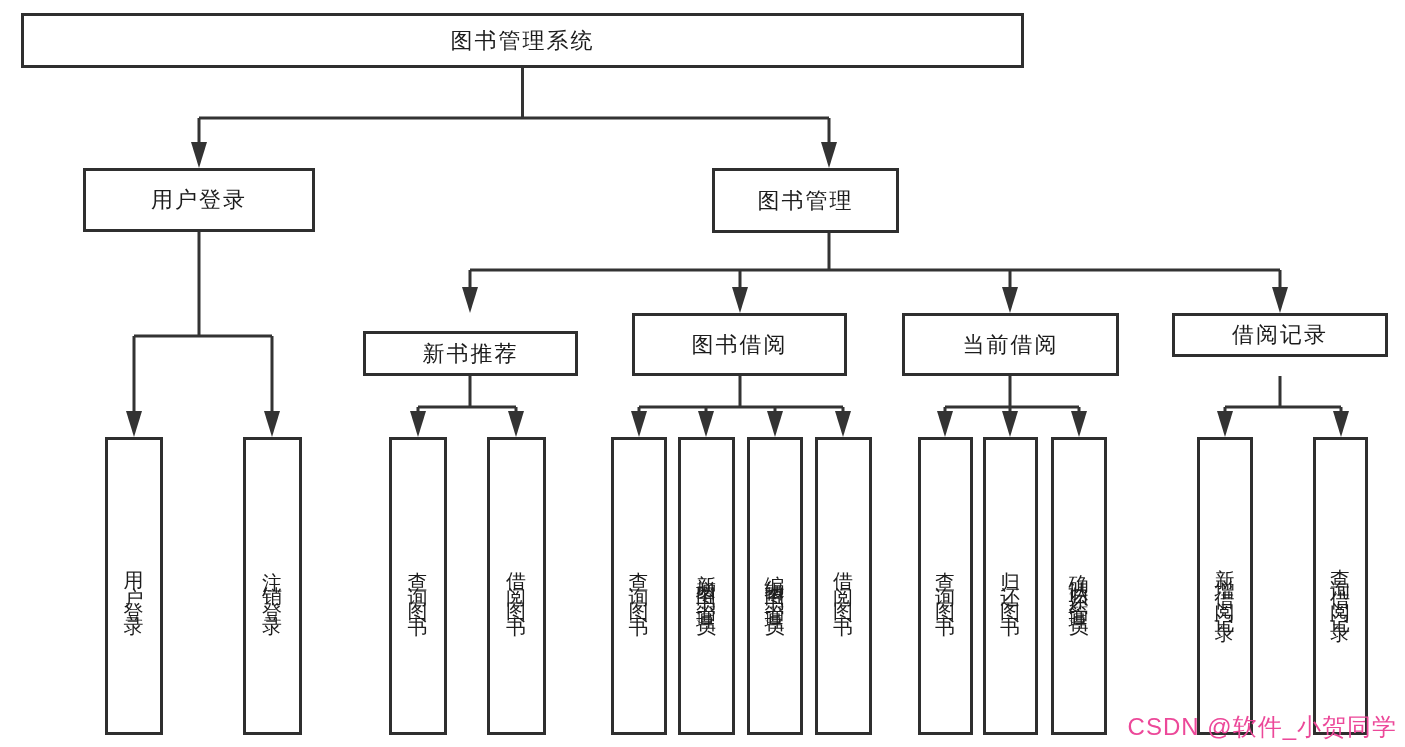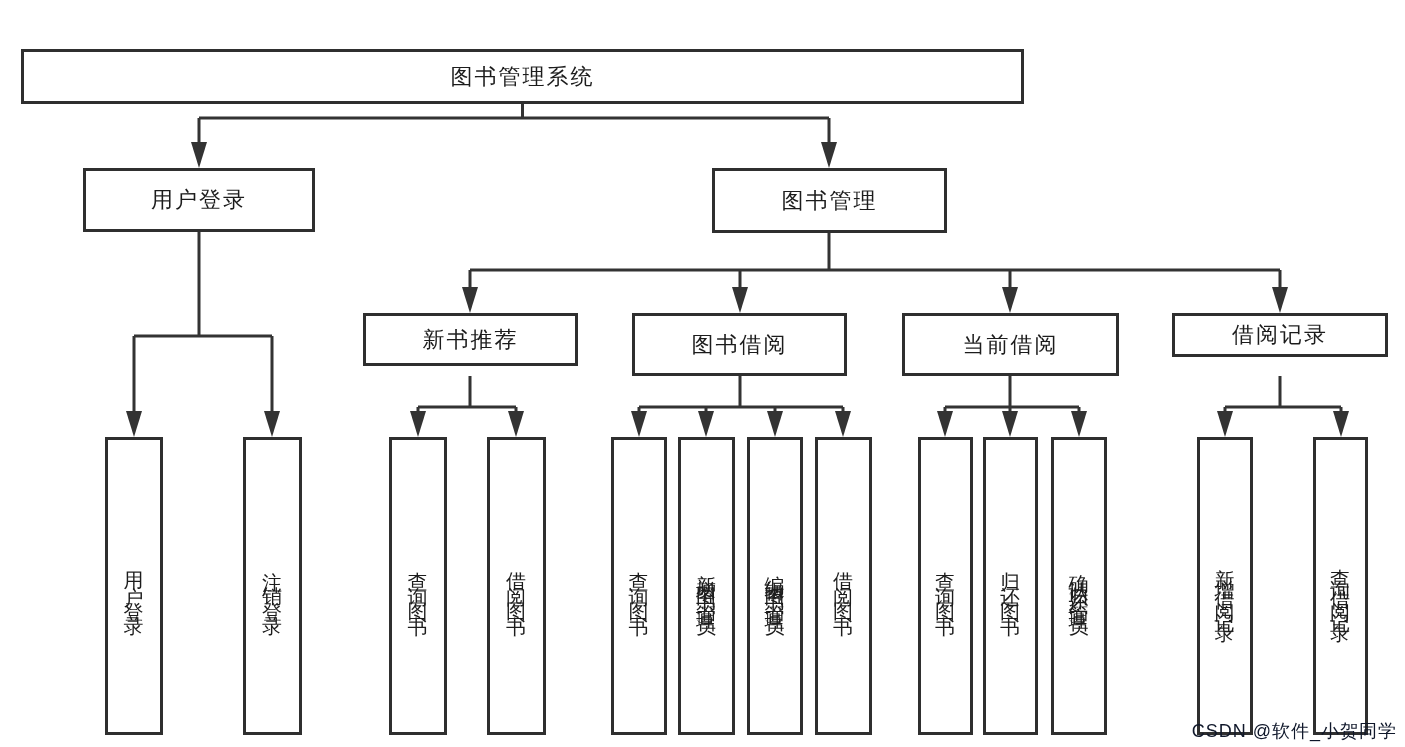--- a/index.html
+++ b/index.html
@@ -33,37 +33,37 @@
     position: absolute;
     box-sizing: border-box;
     border: 3px solid #2f2f2f;
     background: #ffffff;
     display: flex;
     align-items: center;
     justify-content: center;
     color: #1c1c1c;
   }
   .h-node { font-size: 22px; letter-spacing: 2px; white-space: nowrap; }
-  .root-node { font-size: 22px; letter-spacing: 2px; margin-top: 36px; }
+  .root-node { font-size: 22px; letter-spacing: 2px; }
   .v-node { font-size: 20px; }
   .v-node .vtext {
     writing-mode: vertical-rl;
     text-orientation: mixed;
     white-space: nowrap;
     line-height: 1;
   }
   .ls-a .vtext { letter-spacing: 15px; } 
   .ls-b .vtext { letter-spacing: 11px; } 
   .ls-c .vtext { letter-spacing: 6px; }  
   .watermark {
     position: absolute;
     right: 8px;
     bottom: 4px;
-    font-size: 18px;
-    color: #0f172a;
+    font-size: 24px;
+    color: #ec4899;
     letter-spacing: 1px;
     white-space: nowrap;
     text-align: center;
   }
 </style>
 </head>
 <body>
 
 <div class="canvas">
 
@@ -110,25 +110,25 @@
     </g>
   </svg>
 
   <div class="node root-node" style="left:21px; top:13px; width:1003px; height:55px;">
     <span>图书管理系统</span>
   </div>
 
   <div class="node h-node" style="left:83px; top:168px; width:232px; height:64px;">
     <span>用户登录</span>
   </div>
-  <div class="node h-node" style="left:712px; top:168px; width:235px; height:65px;">
+  <div class="node h-node" style="left:712px; top:168px; width:187px; height:65px;">
     <span>图书管理</span>
   </div>
 
-  <div class="node h-node" style="left:363px; top:313px; width:215px; height:53px;font-family:Liberation Mono, monospace;">
+  <div class="node h-node" style="left:363px; top:331px; width:215px; height:45px;font-family:Liberation Mono, monospace;">
     <span>新书推荐</span>
   </div>
   <div class="node h-node" style="left:902px; top:313px; width:217px; height:63px;">
     <span>当前借阅</span>
   </div>
   <div class="node h-node" style="left:632px; top:313px; width:215px; height:63px;">
     <span>图书借阅</span>
   </div>
   <div class="node h-node" style="left:1172px; top:313px; width:216px; height:44px;">
     <span>借阅记录</span>

